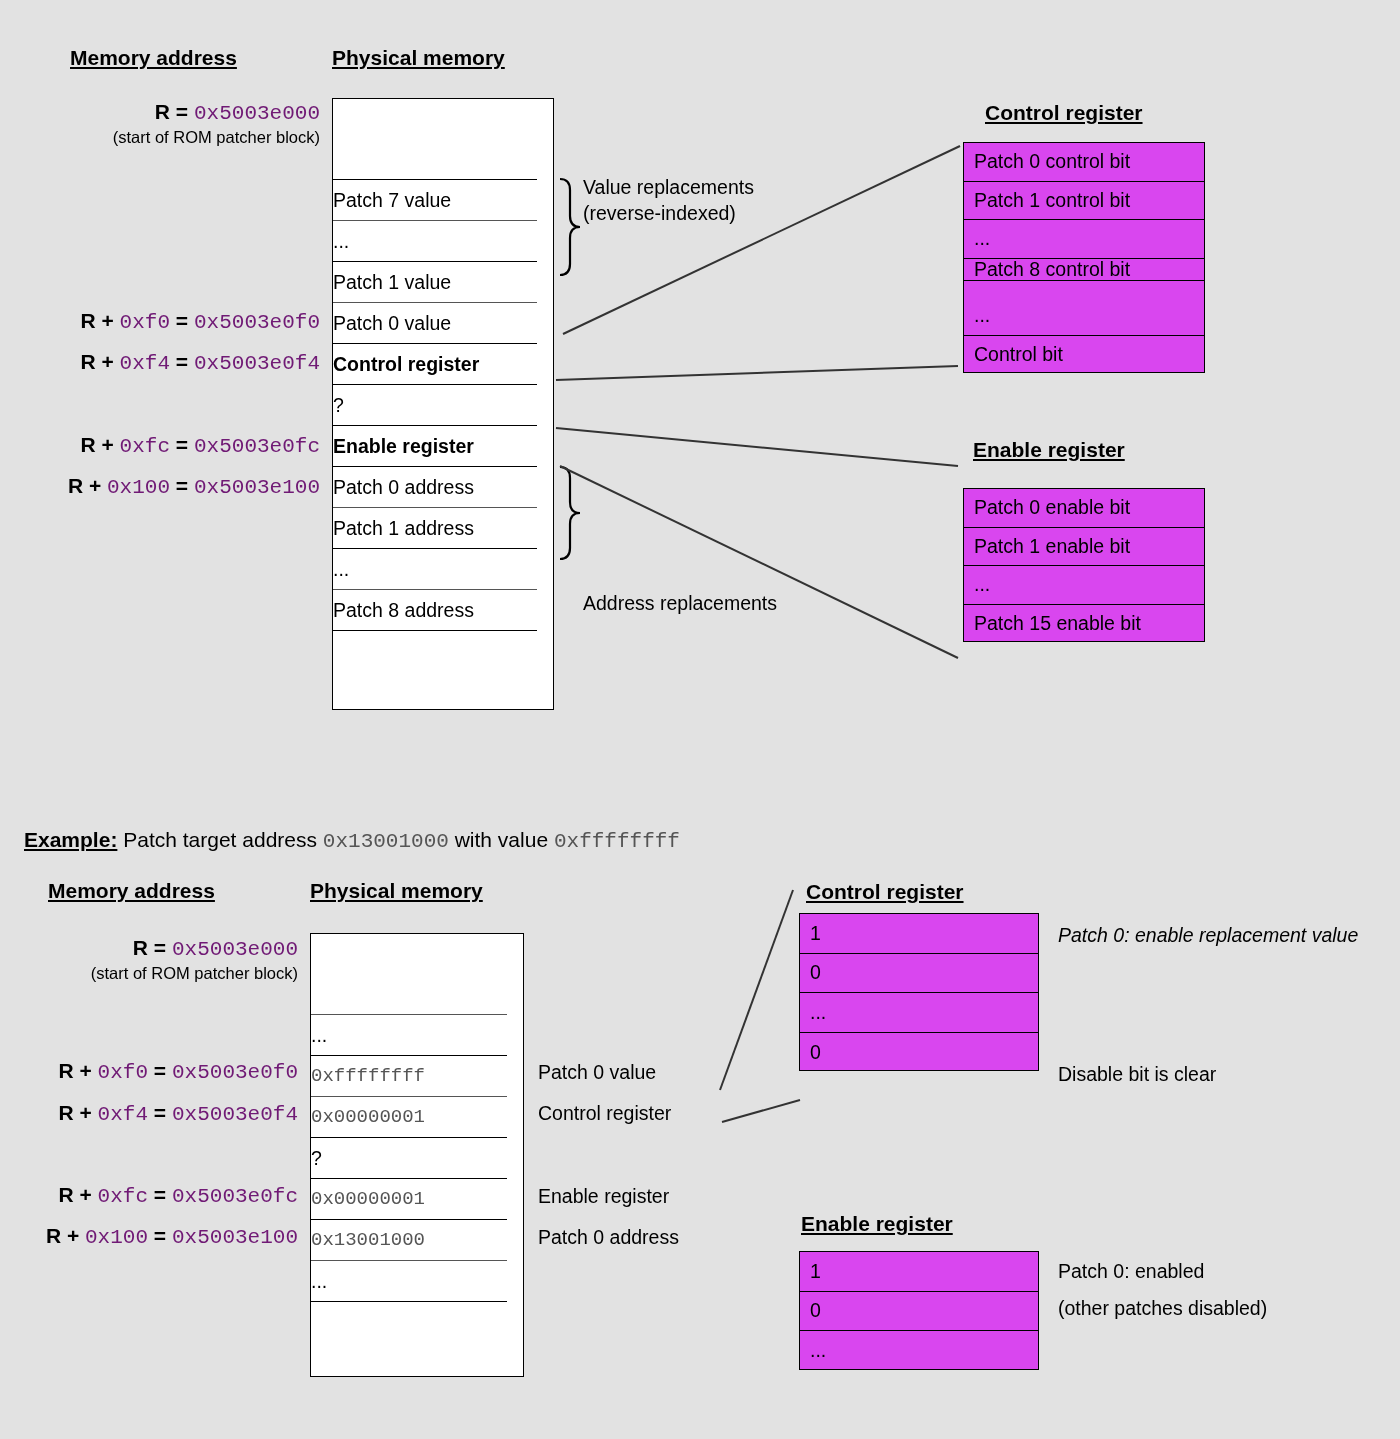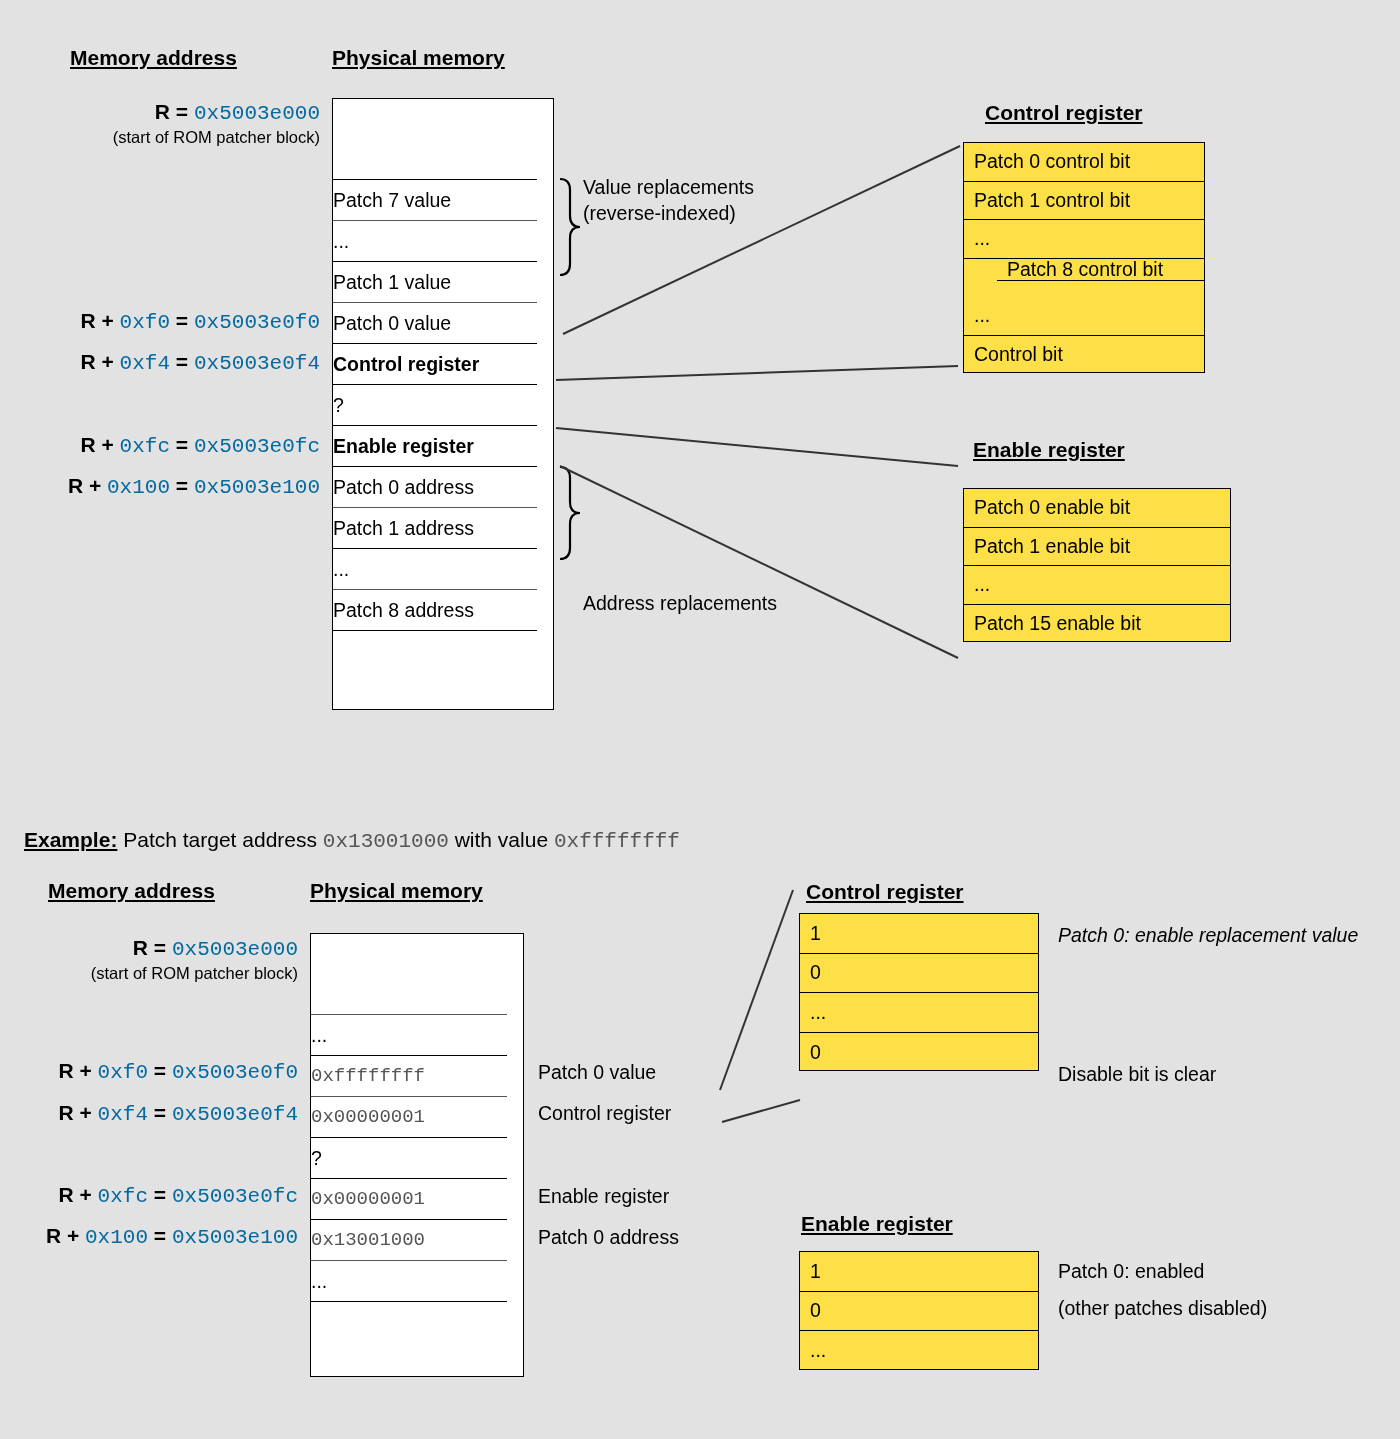--- a/index.html
+++ b/index.html
@@ -28,39 +28,39 @@
     box-sizing:border-box;
     display:flex;align-items:center;
     font-size:19.5px;
     white-space:nowrap;
   }
   .row.sep-top{border-top:1.6px solid #000;}
   .row.thin-top{border-top:1.4px solid #555;}
   .row.bold{font-weight:bold;}
   .row.mono{font-family:"Liberation Mono", monospace;font-size:19px;color:#555;}
   .regbox{
-    position:absolute;background:#fde047;
+    position:absolute;background:#d946ef;
     border:1.6px solid #000;box-sizing:border-box;
   }
   .regrow{
     position:absolute;left:0;right:0;
     box-sizing:border-box;
     display:flex;align-items:center;
     padding-left:10px;
     font-size:19.5px;white-space:nowrap;
   }
   .regrow.div{border-bottom:1.4px solid #000;}
   .addr{
     position:absolute;
     font-size:21px;
     white-space:nowrap;
     text-align:right;
   }
   .addr .sans{font-family:"Liberation Sans",sans-serif;font-weight:bold;}
-  .addr .mono{font-family:"Liberation Mono",monospace;color:#0369a1;font-weight:normal;}
+  .addr .mono{font-family:"Liberation Mono",monospace;color:#701a75;font-weight:normal;}
   .sub{
     position:absolute;font-size:16.5px;white-space:nowrap;text-align:left;
   }
   .note{
     position:absolute;font-size:19.5px;white-space:nowrap;
   }
   .note2{
     position:absolute;font-size:19.5px;line-height:26px;
   }
   .exline{
@@ -114,27 +114,27 @@
   <div>Value replacements</div>
   <div>(reverse-indexed)</div>
 </div>
 <div class="note" style="left:583px;top:592px;">Address replacements</div>
 
 <div class="hdr abs" style="left:985px;top:101px;">Control register</div>
 <div class="regbox" style="left:963px;top:142px;width:242px;height:231px;">
   <div class="regrow div" style="top:0px;height:38.5px;">Patch 0 control bit</div>
   <div class="regrow div" style="top:38.5px;height:38.5px;">Patch 1 control bit</div>
   <div class="regrow div" style="top:77px;height:38.5px;">...</div>
-  <div class="regrow div" style="top:115.5px;height:22px;margin-left:33px;">Patch 8 control bit</div>
+  <div class="regrow div" style="top:115.5px;height:22px;">Patch 8 control bit</div>
   <div class="regrow div" style="top:154px;height:38.5px;">...</div>
   <div class="regrow" style="top:192.5px;height:38.5px;">Control bit</div>
 </div>
 
 <div class="hdr abs" style="left:973px;top:438px;">Enable register</div>
-<div class="regbox" style="left:963px;top:488px;width:268px;height:154px;text-decoration:underline;">
+<div class="regbox" style="left:963px;top:488px;width:242px;height:154px;text-decoration:underline;">
   <div class="regrow div" style="top:0px;height:38.5px;">Patch 0 enable bit</div>
   <div class="regrow div" style="top:38.5px;height:38.5px;">Patch 1 enable bit</div>
   <div class="regrow div" style="top:77px;height:38.5px;">...</div>
   <div class="regrow" style="top:115.5px;height:38.5px;">Patch 15 enable bit</div>
 </div>
 
 <div class="exline" style="left:24px;top:828px;">
   <b>Example:</b><span> Patch target address </span><span class="mono">0x13001000</span><span> with value </span><span class="mono">0xffffffff</span>
 </div>
 

